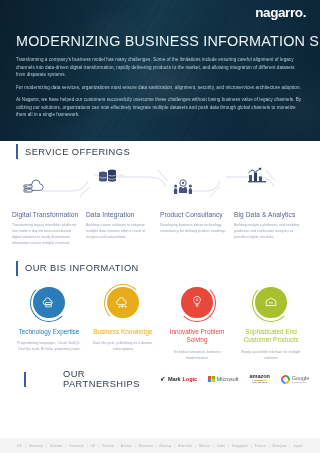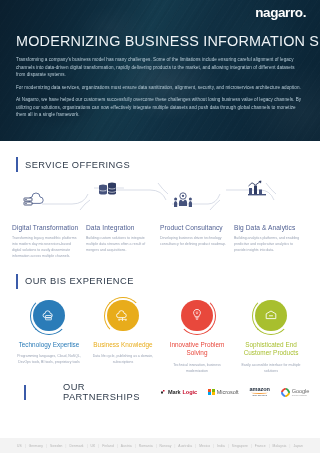--- a/index.html
+++ b/index.html
@@ -89,21 +89,21 @@
     flex: 0 0 auto;
   }
   .section-title {
     color: #2e3a4a;
     font-size: 9.3px;
     letter-spacing: .45px;
     font-weight: 400;
   }
 
   
-  .services { padding-top: 16px; }
+  .services { padding-top: 3px; }
   .svc-flow {
     position: relative;
     height: 44px;
     margin: 6px 12px 0 12px;
   }
   .svc-icons {
     position: absolute;
     inset: 0;
     display: flex;
   }
@@ -352,21 +352,21 @@
       <div class="svc-h">Big Data &amp; Analytics</div>
       <div class="svc-d">Building analytics platforms, and enabling predictive and explorative analytics to provide insights into data.</div>
     </div>
   </div>
 </div>
 
 <div class="bis">
 
   <div class="section-head">
     <span class="section-bar"></span>
-    <span class="section-title">OUR BIS EXPERIENCE</span>
+    <span class="section-title">OUR BIS INFORMATION</span>
   </div>
 
   <div class="bis-row">
 
     <div class="bis-col">
       <div class="circle-wrap">
         <div class="circle-ring" style="border-color:#2b7cb8; border-top-color:transparent; border-right-color:transparent;"></div>
         <div class="circle-core" style="background:#2b7cb8;">
           <svg width="17" height="17" viewBox="0 0 20 20">
             <path d="M6,7.5 a3,3 0 0,1 6,0 a2.4,2.4 0 0,1 0,4.8 h-6 a2.4,2.4 0 0,1 0,-4.8 z" fill="none" stroke="#fff" stroke-width="1"></path>

